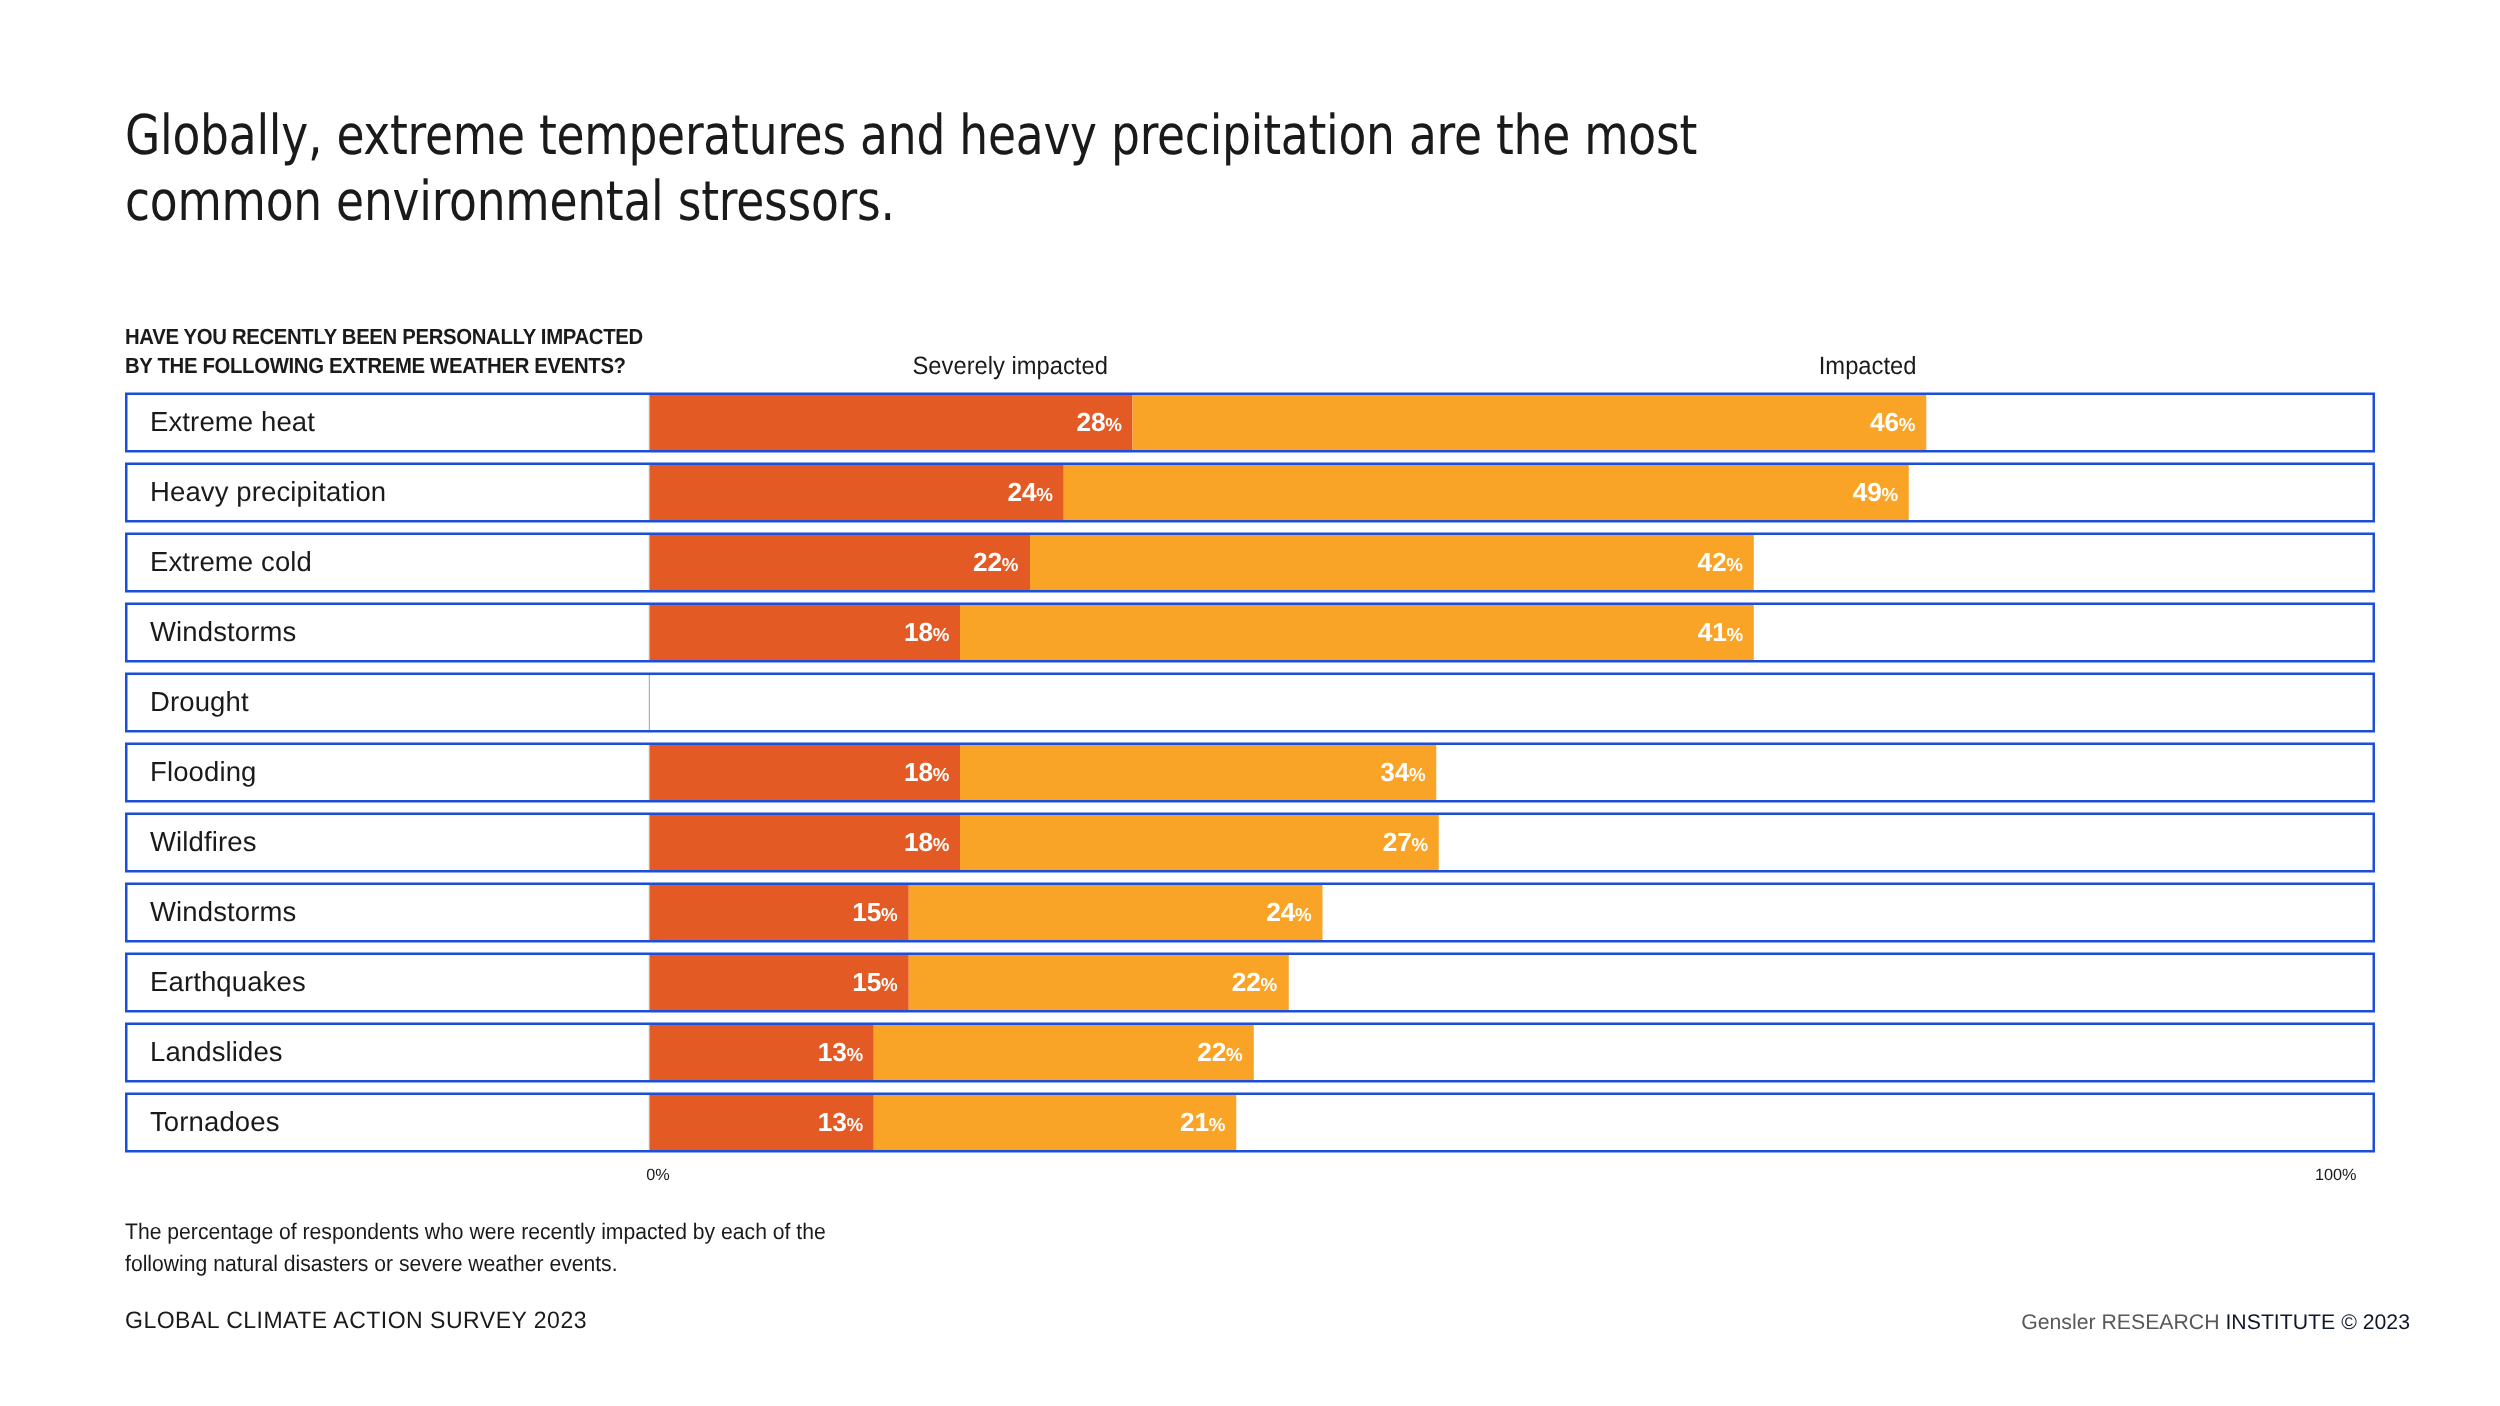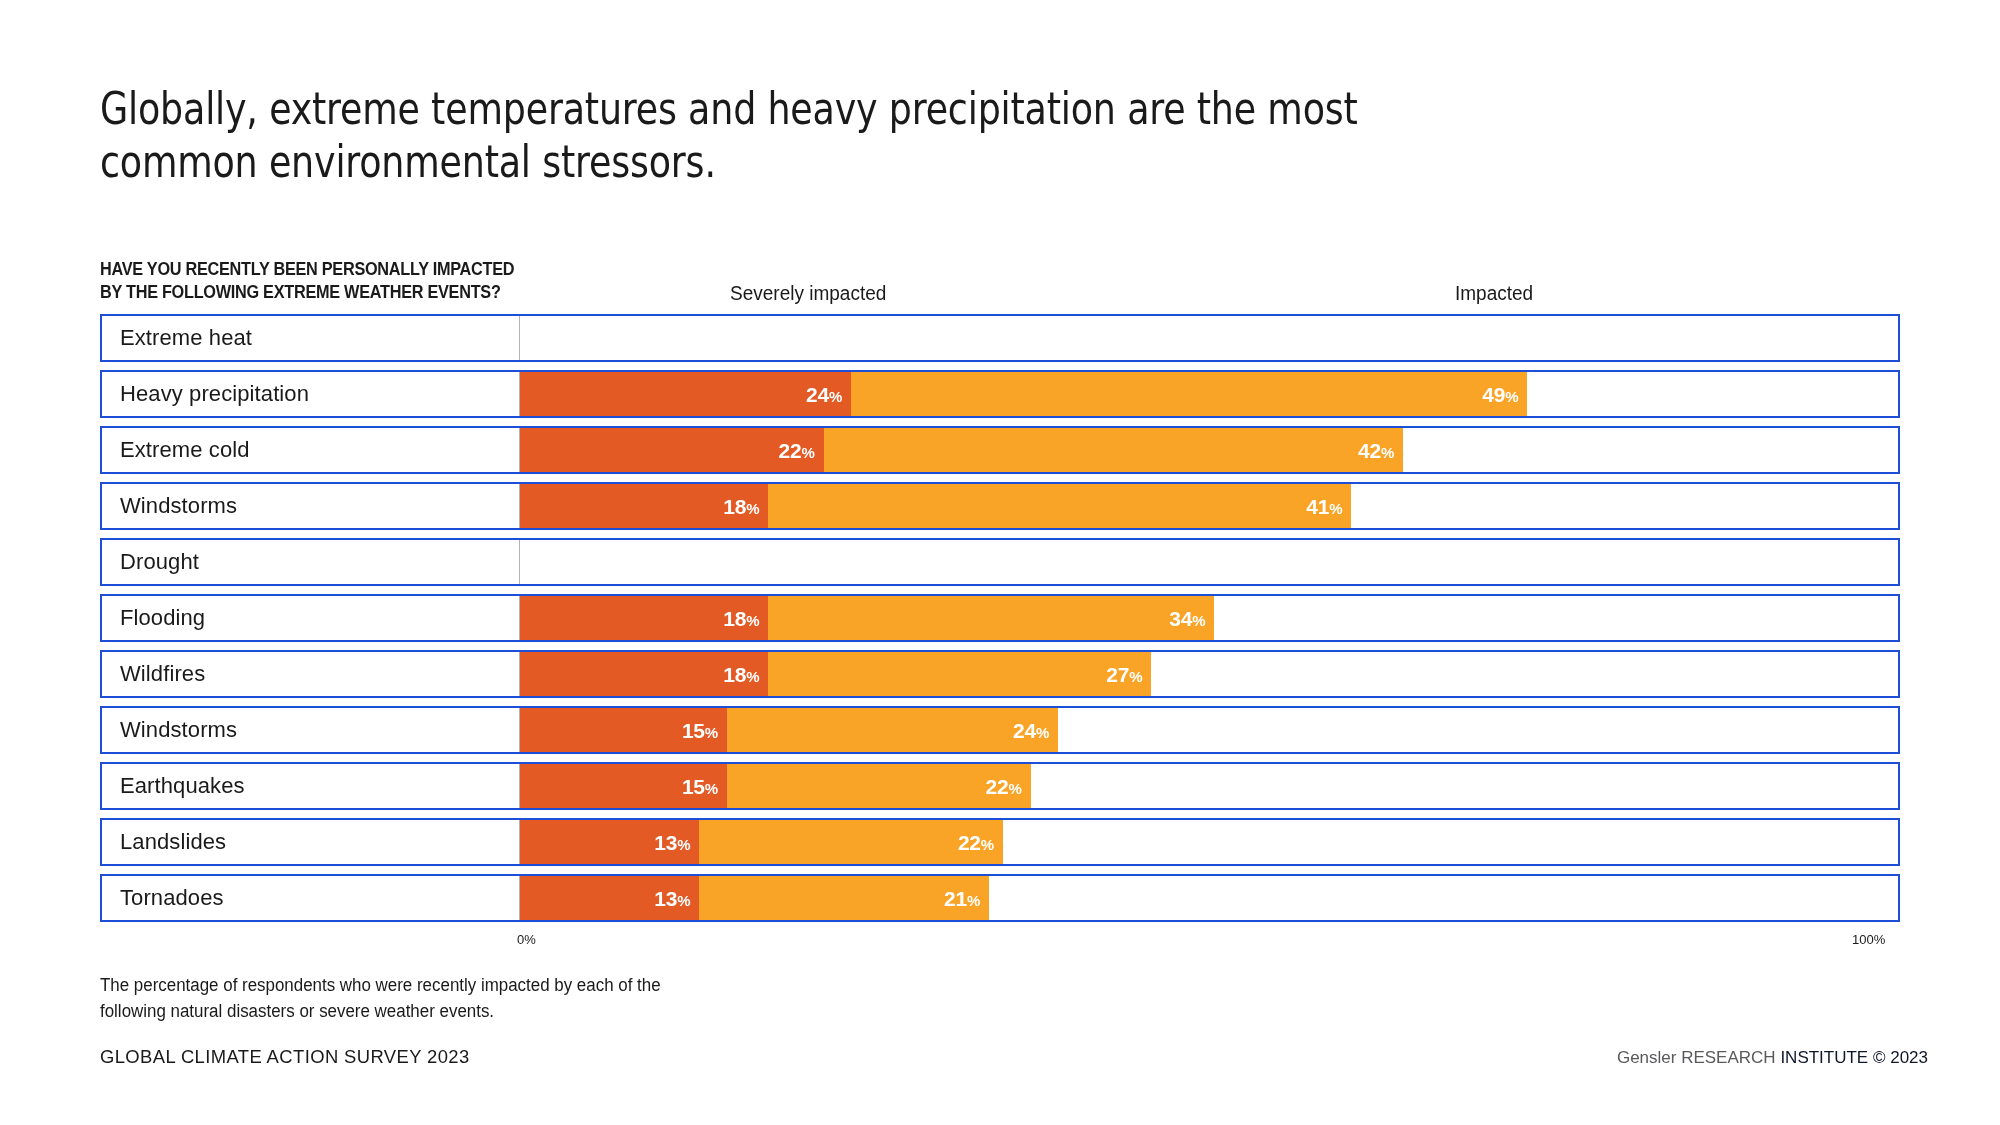--- a/index.html
+++ b/index.html
@@ -181,20 +181,28 @@
 
   <div class="question">HAVE YOU RECENTLY BEEN PERSONALLY IMPACTED
 BY THE FOLLOWING EXTREME WEATHER EVENTS?</div>
 
   <div class="legend-label legend-severe">Severely impacted</div>
   <div class="legend-label legend-impacted">Impacted</div>
 
   <div class="chart" id="chart">
       <div class="row">
         <div class="row-label">Extreme heat</div>
+        <div class="row-bars">
+          <div class="seg seg-severe" style="width: 386.4px; background: rgb(227, 90, 36);">
+            <span class="val"><span>28</span><span class="pct">%</span></span>
+          </div>
+          <div class="seg seg-impacted" style="left: 386.4px; width: 634.8px; background: rgb(249, 164, 39);">
+            <span class="val"><span>46</span><span class="pct">%</span></span>
+          </div>
+        </div>
       </div>
       <div class="row">
         <div class="row-label">Heavy precipitation</div>
         <div class="row-bars">
           <div class="seg seg-severe" style="width: 331.2px; background: rgb(227, 90, 36);">
             <span class="val"><span>24</span><span class="pct">%</span></span>
           </div>
           <div class="seg seg-impacted" style="left: 331.2px; width: 676.2px; background: rgb(249, 164, 39);">
             <span class="val"><span>49</span><span class="pct">%</span></span>
           </div>
@@ -210,35 +218,35 @@
             <span class="val"><span>42</span><span class="pct">%</span></span>
           </div>
         </div>
       </div>
       <div class="row">
         <div class="row-label">Windstorms</div>
         <div class="row-bars">
           <div class="seg seg-severe" style="width: 248.4px; background: rgb(227, 90, 36);">
             <span class="val"><span>18</span><span class="pct">%</span></span>
           </div>
-          <div class="seg seg-impacted" style="left: 248.4px; width: 583px; background: rgb(249, 164, 39);">
+          <div class="seg seg-impacted" style="left: 248.4px; width: 635px; background: rgb(249, 164, 39);">
             <span class="val"><span>41</span><span class="pct">%</span></span>
           </div>
         </div>
       </div>
       <div class="row">
         <div class="row-label">Drought</div>
       </div>
       <div class="row">
         <div class="row-label">Flooding</div>
         <div class="row-bars">
           <div class="seg seg-severe" style="width: 248.4px; background: rgb(227, 90, 36);">
             <span class="val"><span>18</span><span class="pct">%</span></span>
           </div>
-          <div class="seg seg-impacted" style="left: 248.4px; width: 446px; background: rgb(249, 164, 39);">
+          <div class="seg seg-impacted" style="left: 248.4px; width: 381px; background: rgb(249, 164, 39);">
             <span class="val"><span>34</span><span class="pct">%</span></span>
           </div>
         </div>
       </div>
       <div class="row">
         <div class="row-label">Wildfires</div>
         <div class="row-bars">
           <div class="seg seg-severe" style="width: 248.4px; background: rgb(227, 90, 36);">
             <span class="val"><span>18</span><span class="pct">%</span></span>
           </div>

